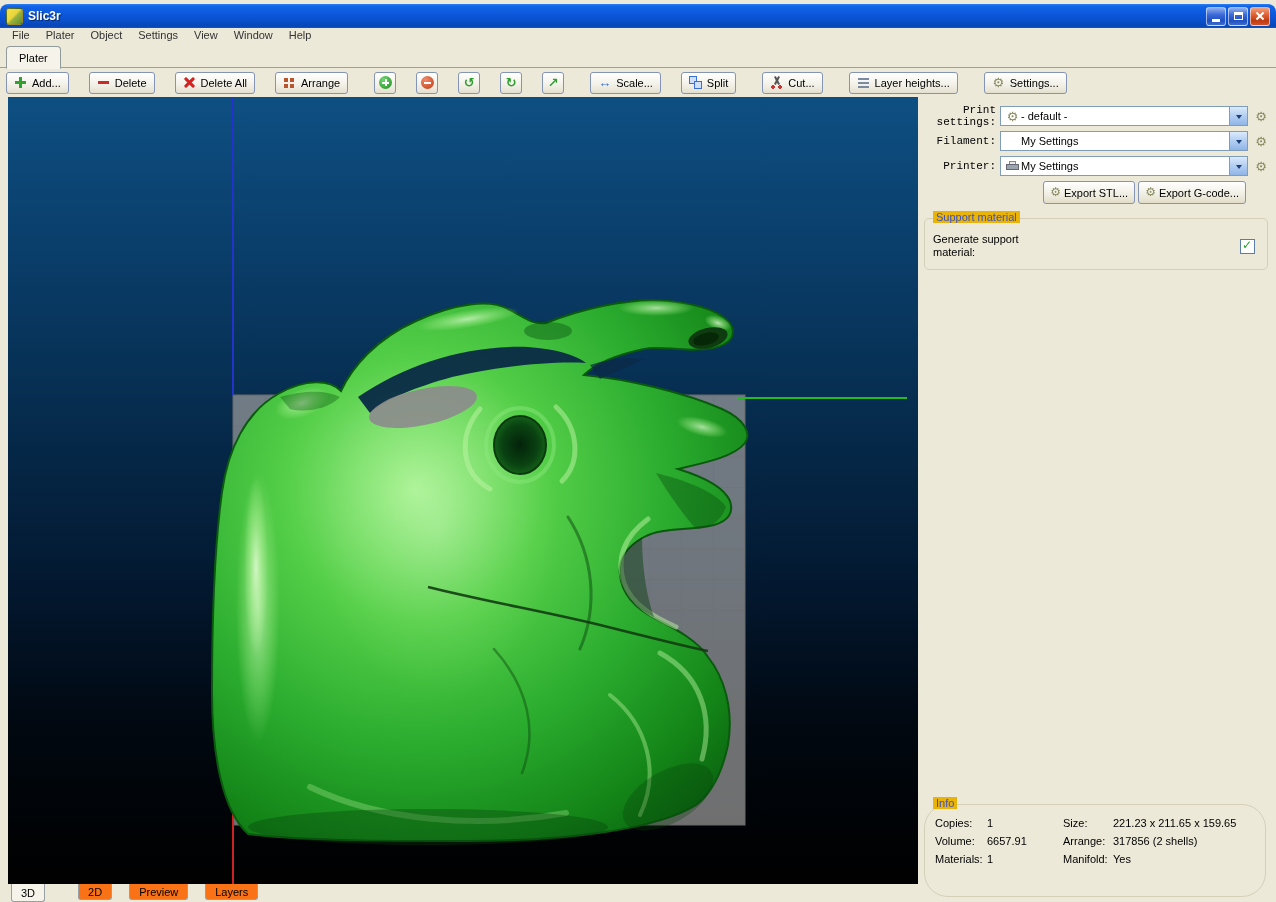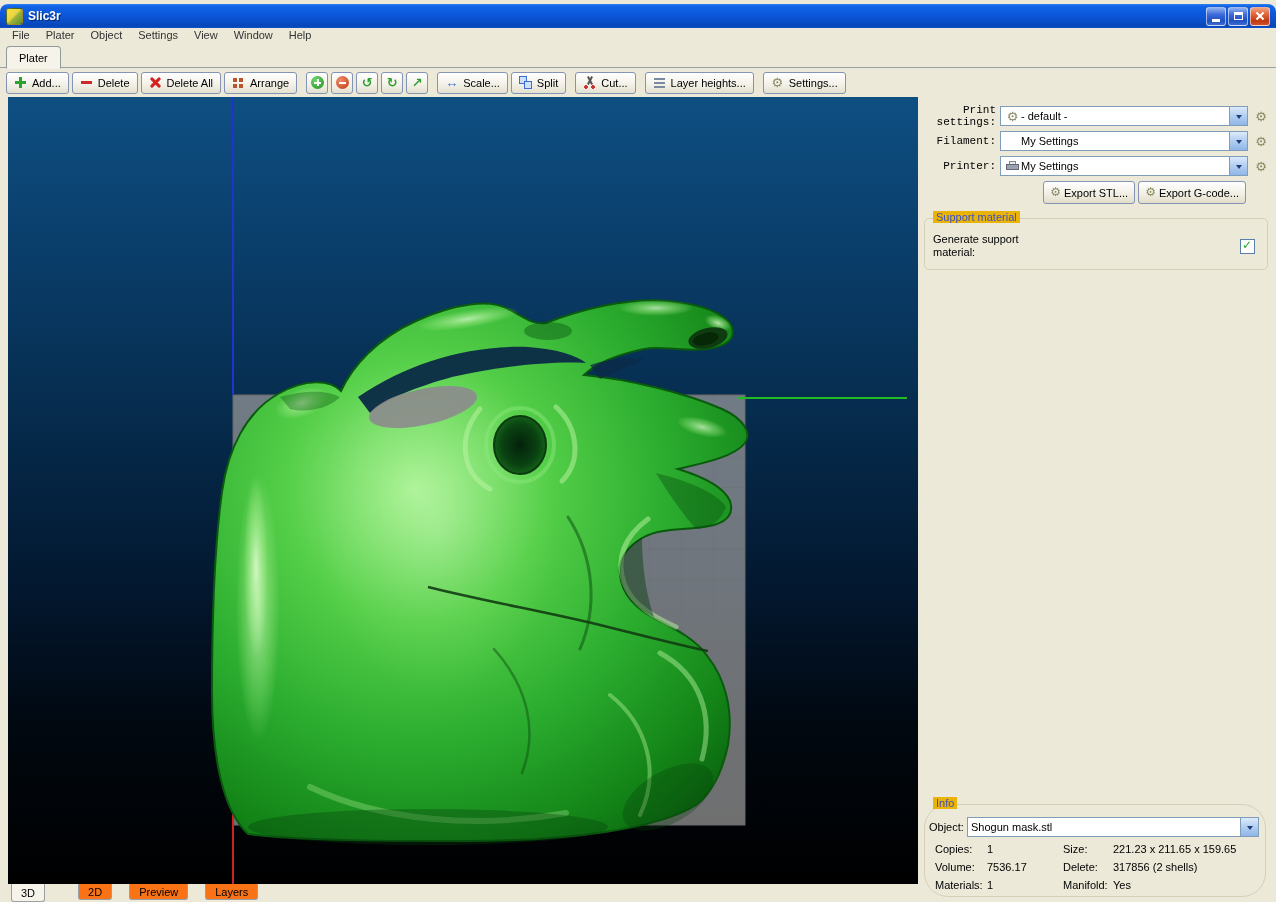--- a/index.html
+++ b/index.html
@@ -33,21 +33,21 @@
 
   
   .tabrow{position:absolute;left:0;top:45px;width:100%;height:23px;}
   .tabrow .tabline{position:absolute;left:0;right:0;bottom:0;height:0;border-bottom:1px solid #98a0a6;}
   .top-tab{position:absolute;left:6px;bottom:-1px;height:21px;padding:0 12px;background:#f6f4ea;
     border:1px solid #919b9c;border-bottom:1px solid #f6f4ea;border-radius:4px 4px 0 0;
     display:flex;align-items:center;z-index:2;}
 
   
   .toolbar{position:absolute;left:0;top:68px;width:100%;height:29px;display:flex;align-items:center;
-    padding:0 6px;gap:3px;box-sizing:border-box;}
+    padding:0 6px;gap:20px;box-sizing:border-box;}
   .tbtn{height:22px;display:flex;align-items:center;padding:0 7px;font-size:11px;font-family:inherit;color:#000;
     background:linear-gradient(180deg,#ffffff,#f2f0e6 60%,#e4e0d0);border:1px solid #8494b5;border-radius:3px;cursor:default;}
   .tbtn.icon-only{width:22px;padding:0;justify-content:center;}
   .sp{margin-left:6px;}
   .ico{display:inline-block;position:relative;width:13px;height:13px;flex:none;margin-right:5px;}
   .tbtn.icon-only .ico{margin-right:0;}
   .glyph{font-size:13px;line-height:13px;text-align:center;}
   .ico-plus-green::before{content:"";position:absolute;left:1px;top:5px;width:11px;height:3px;background:#2ea12e;}
   .ico-plus-green::after{content:"";position:absolute;left:5px;top:1px;width:3px;height:11px;background:#2ea12e;}
   .ico-minus-red::before{content:"";position:absolute;left:1px;top:5px;width:11px;height:3px;background:#cc2a2a;}
@@ -364,35 +364,28 @@
   <div class="groupbox">
     <span class="gtitle">Support material</span>
     <div class="support-body">
       <span class="support-label">Generate support material:</span>
       <span class="checkbox checked"></span>
     </div>
   </div>
 
   <div class="groupbox info-box">
     <span class="gtitle">Info</span>
-    <div class="orow">
-      <span class="olbl">Object:</span>
-      <div class="combo">
-        <span class="ctext">Shogun mask.stl</span>
-        <span class="carrow"></span>
-      </div>
-    </div>
     <div class="igrid">
       <span>Copies:</span>
       <span>1</span>
       <span>Size:</span>
       <span>221.23 x 211.65 x 159.65</span>
       <span>Volume:</span>
-      <span>7536.17</span>
-      <span>Delete:</span>
+      <span>6657.91</span>
+      <span>Arrange:</span>
       <span>317856 (2 shells)</span>
       <span>Materials:</span>
       <span>1</span>
       <span>Manifold:</span>
       <span>Yes</span>
     </div>
   </div>
 </div>
 
 <div class="bottomtabs">

